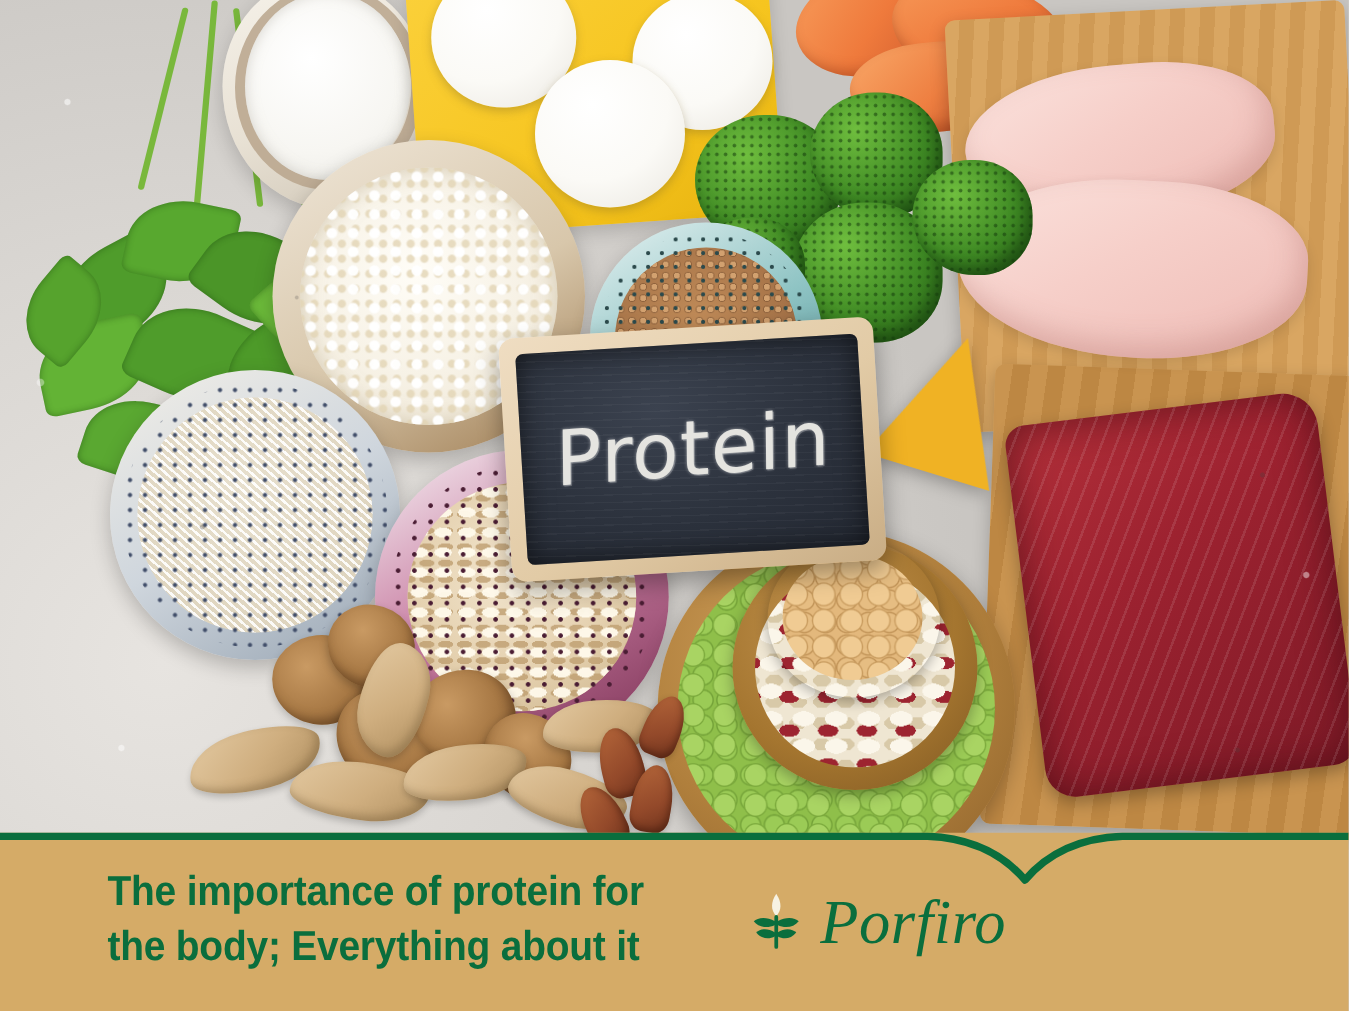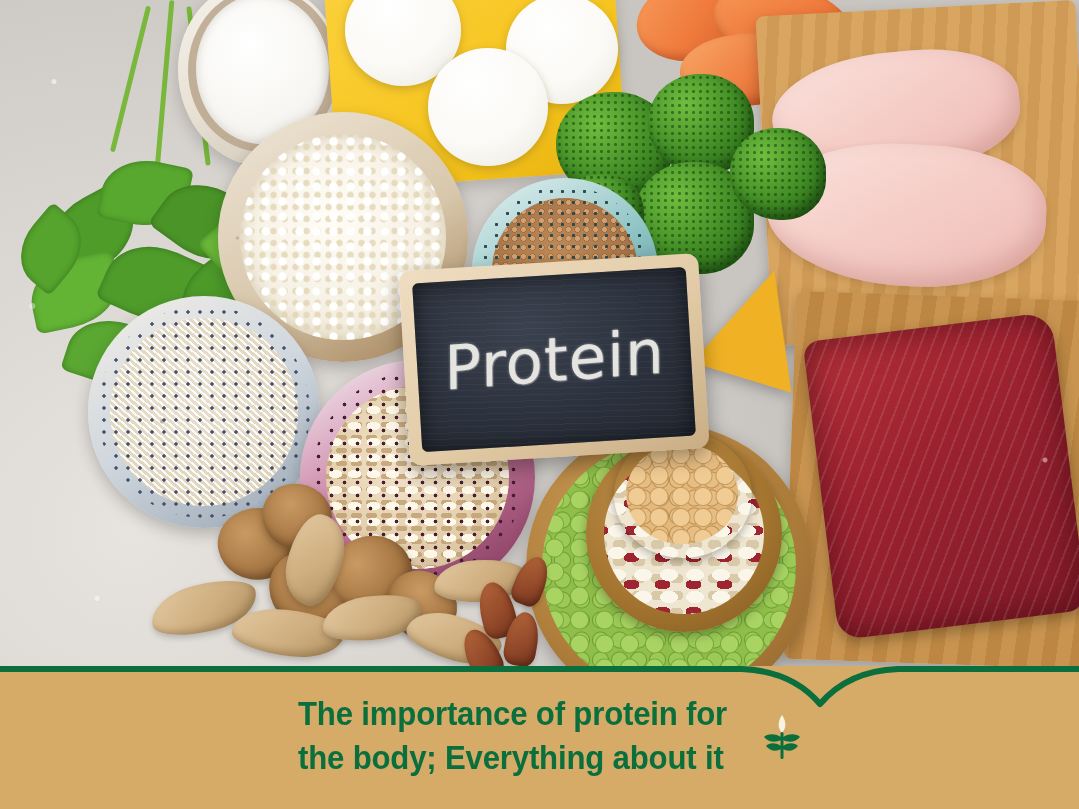--- a/index.html
+++ b/index.html
@@ -296,21 +296,21 @@
     background:#d5ab67;
   }
   .banner-notch{
     position:absolute; left:0; top:-2px; width:1079px; height:44px;
     overflow:visible; pointer-events:none;
   }
   .banner-notch svg{ display:block; }
 
   .banner-inner{
     position:absolute; left:0; top:0; width:885px; height:141px;
-    display:flex; align-items:center; justify-content:flex-end;
+    display:flex; align-items:center; justify-content:space-between;
     padding:0 62px 12px 86px;
   }
   .caption{
     color:#0a6e3d;
     font-family:"Liberation Sans", sans-serif;
     font-weight:700;
     font-size:33.5px;
     line-height:1.30;
     letter-spacing:-.2px;
     transform:scaleX(.93);
@@ -459,17 +459,18 @@
 
             <rect x="21.5" y="19" width="3" height="27" rx="1.5" fill="#0a6e3d"></rect>
 
             <path d="M22 24 C15 20 8 21 5 24 C9 29 16 30 22 27 Z" fill="#0a6e3d"></path>
             <path d="M24 24 C31 20 38 21 41 24 C37 29 30 30 24 27 Z" fill="#0a6e3d"></path>
 
             <path d="M22 33 C16 29 10 30 7 33 C11 38 17 39 22 36 Z" fill="#0a6e3d"></path>
             <path d="M24 33 C30 29 36 30 39 33 C35 38 29 39 24 36 Z" fill="#0a6e3d"></path>
           </svg>
         </span>
+        <span class="brand-name">Porfiro</span>
       </div>
     </div>
   </div>
 
 </div>
 
 </body></html>

